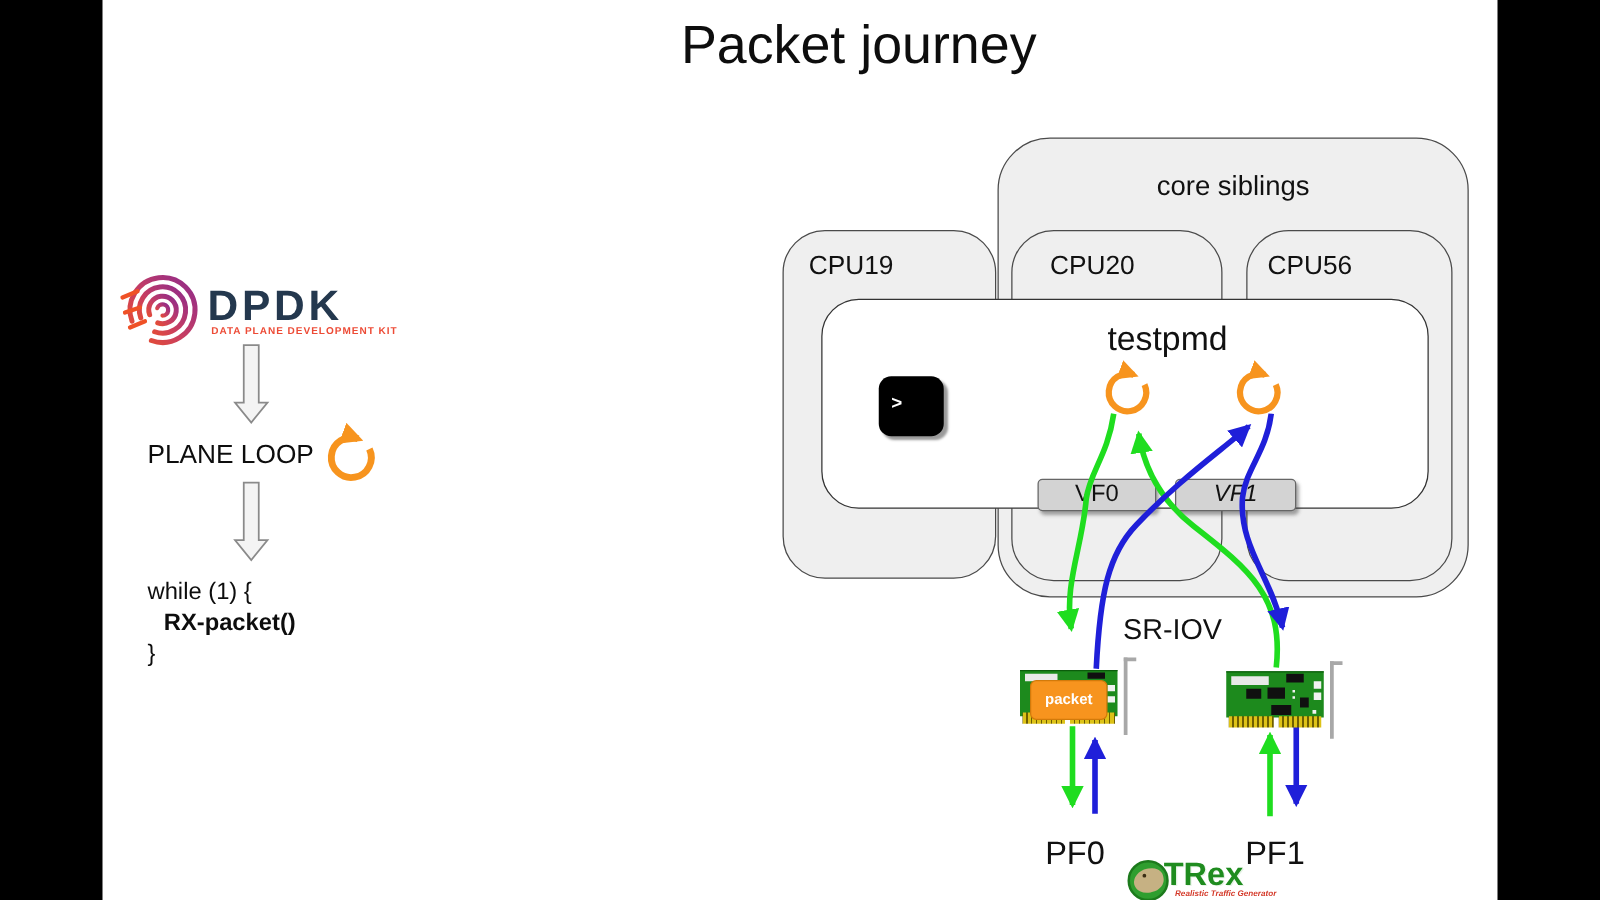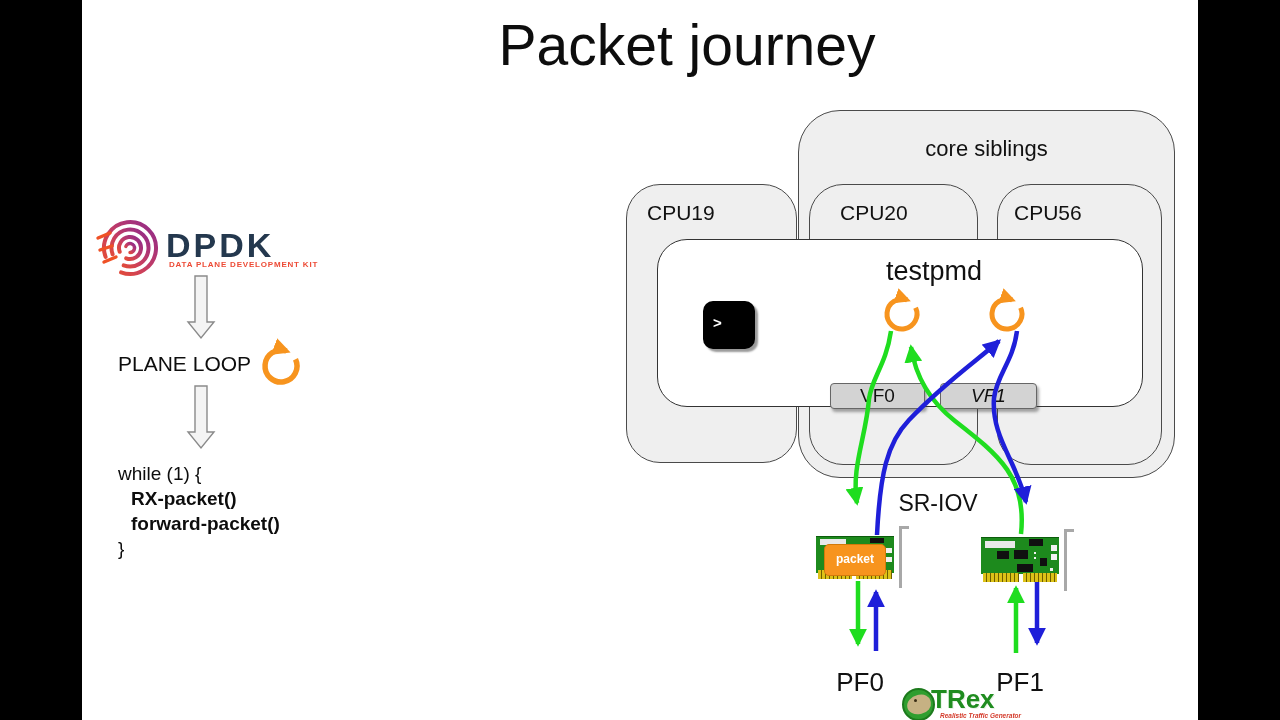--- a/index.html
+++ b/index.html
@@ -3,30 +3,30 @@
 <meta charset="utf-8">
 <style>
   html,body{margin:0;padding:0;}
   body{width:1280px;height:720px;overflow:hidden;background:#ffffff;position:relative;
        font-family:"Liberation Sans", sans-serif;color:#111;}
   
   .bar{position:absolute;top:0;width:82px;height:720px;background:#000;}
   .bar.left{left:0;} .bar.right{left:1198px;}
   
   .title{position:absolute;left:687px;top:12px;transform:translateX(-50%);
-         font-size:57px;color:#0d0d0d;white-space:nowrap;}
+         font-size:43px;color:#0d0d0d;white-space:nowrap;}
   
   .dpdk-wordmark{position:absolute;left:166px;top:226px;font-size:34px;font-weight:bold;
                  color:#24384e;letter-spacing:3px;white-space:nowrap;}
   .dpdk-tagline{position:absolute;left:169px;top:260px;font-size:8px;font-weight:bold;
                 color:#ed4b36;letter-spacing:0.8px;white-space:nowrap;}
   
   .active-loop{position:absolute;left:118px;top:352px;font-size:21px;color:#0d0d0d;white-space:nowrap;}
   .code{position:absolute;left:118px;top:461px;font-size:19px;line-height:25px;color:#0d0d0d;}
-  .code .ind{padding-left:13px;font-weight:bold;}
+  .code .ind{padding-left:13px;font-weight:bold;text-align:center;}
   
   .gbox{position:absolute;background:#efefef;border:1px solid #4a4a4a;box-sizing:border-box;}
   .core{left:798px;top:110px;width:377px;height:368px;border-radius:42px;z-index:1;}
   .core-label{position:absolute;left:50%;top:25px;transform:translateX(-50%);font-size:22px;white-space:nowrap;}
   .cpu19{left:626px;top:184px;width:171px;height:279px;border-radius:34px;z-index:1;}
   .cpu20{left:809px;top:184px;width:169px;height:281px;border-radius:34px;z-index:1;}
   .cpu56{left:997px;top:184px;width:165px;height:281px;border-radius:34px;z-index:1;}
   .cpu-label{position:absolute;top:16px;font-size:21px;white-space:nowrap;}
   .cpu19 .cpu-label{left:20px;} .cpu20 .cpu-label{left:30px;} .cpu56 .cpu-label{left:16px;}
   
@@ -85,21 +85,20 @@
 
 <div>
   <div class="dpdk-wordmark">DPDK</div>
   <div class="dpdk-tagline">DATA PLANE DEVELOPMENT KIT</div>
 </div>
 
 <div class="active-loop">PLANE LOOP</div>
 <div class="code">
   <div>while (1) {</div>
   <div class="ind">RX-packet()</div>
-  <div class="ind">forward-packet()</div>
   <div>}</div>
 </div>
 
 <div class="gbox core">
   <div class="core-label">core siblings</div>
 </div>
 <div class="gbox cpu19">
   <div class="cpu-label">CPU19</div>
 </div>
 <div class="gbox cpu20">

